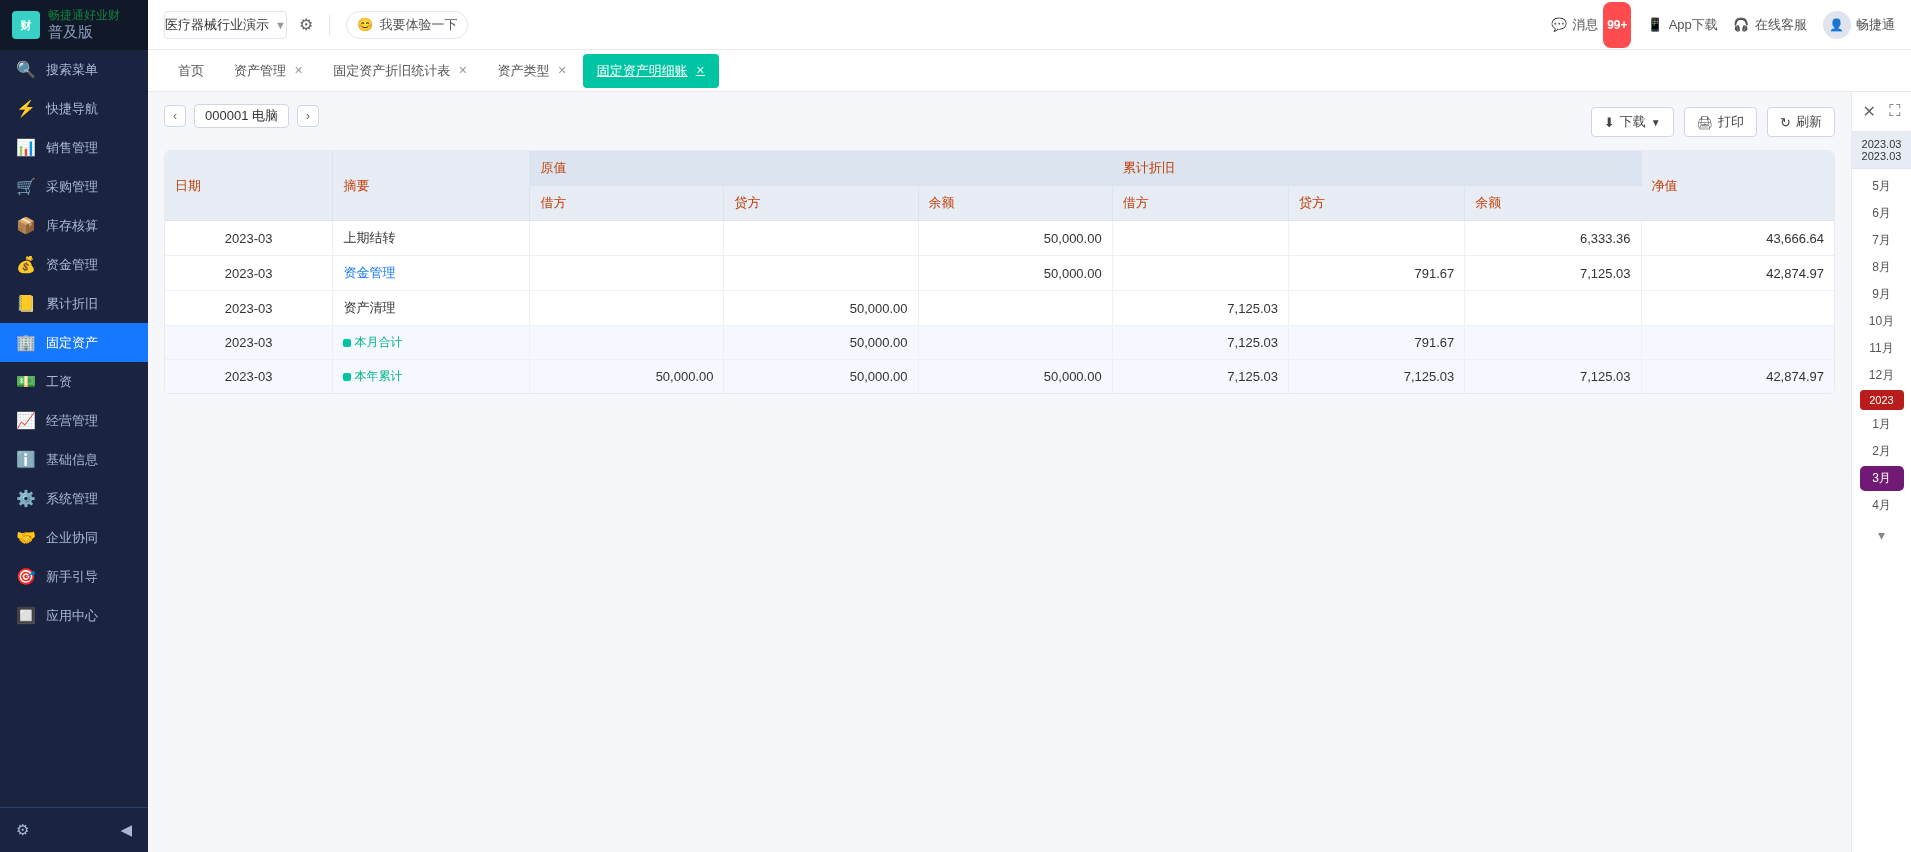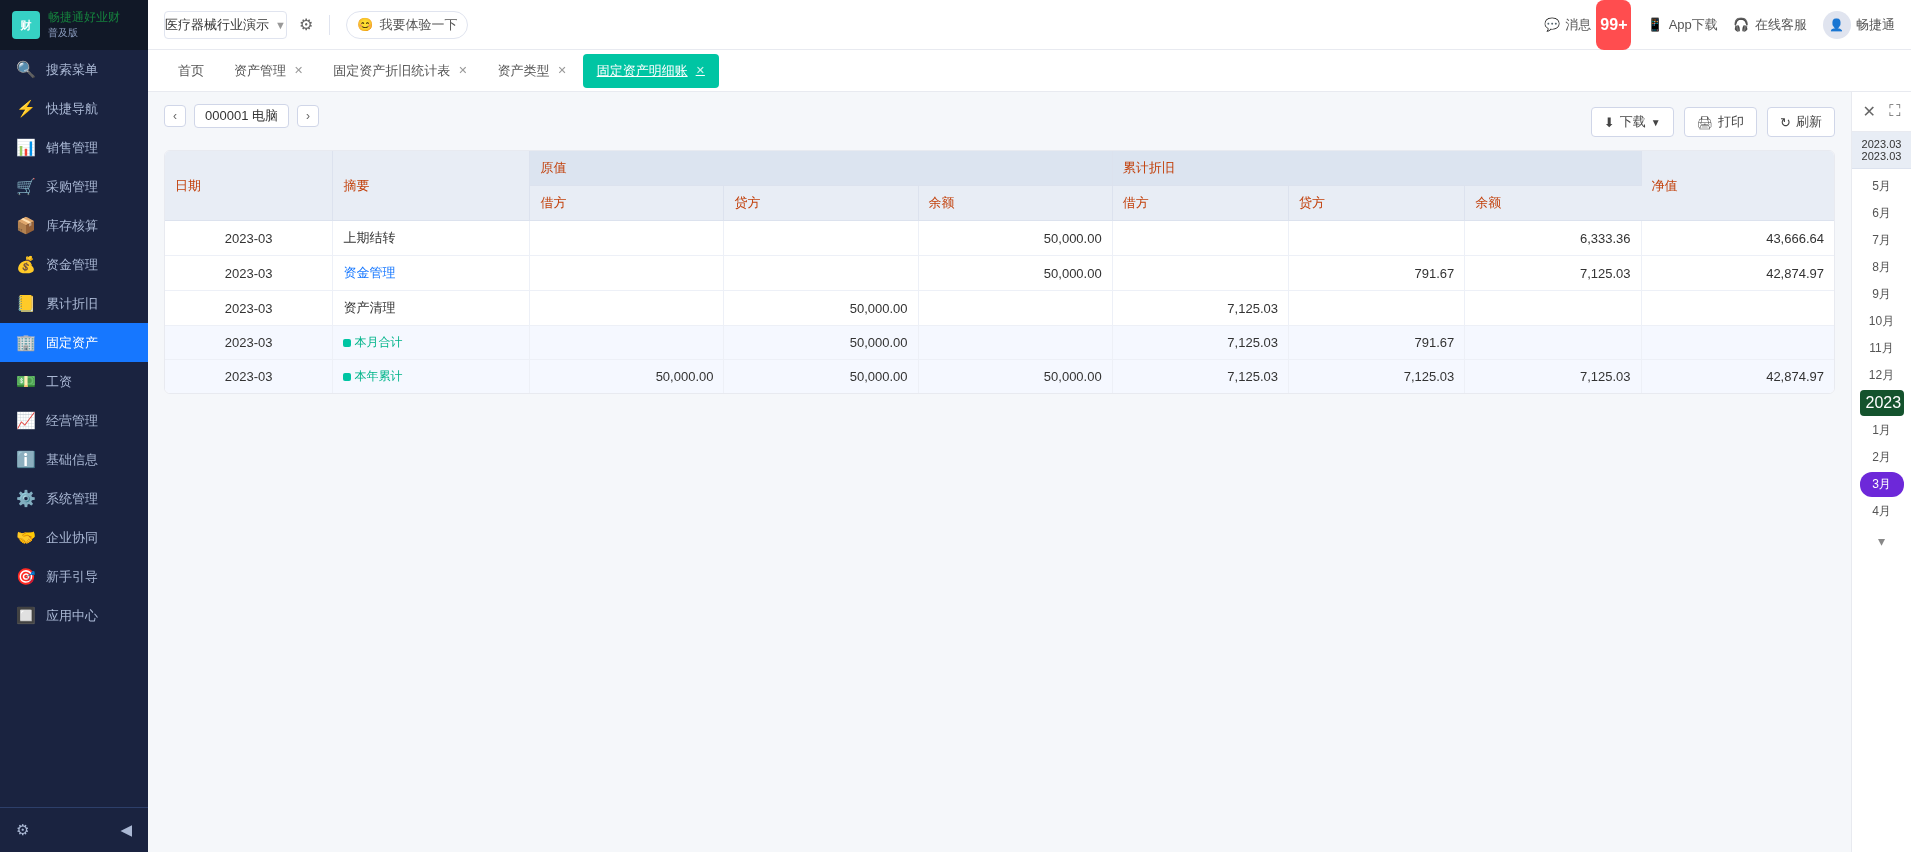--- a/index.html
+++ b/index.html
@@ -29,21 +29,21 @@
       width: 28px;
       height: 28px;
       display: flex;
       align-items: center;
       justify-content: center;
       color: white;
       font-size: 11px;
       font-weight: bold;
     }
     .sidebar-logo-text { font-size: 12px; color: #15803d; line-height: 1.3; }
-    .sidebar-logo-sub { font-size: 10px; color: #8899bb; }
+    .sidebar-logo-sub { font-size: 15px; color: #8899bb; }
     .sidebar-scroll { flex: 1; overflow-y: auto; overflow-x: hidden; }
     .sidebar-scroll::-webkit-scrollbar { width: 4px; }
     .sidebar-scroll::-webkit-scrollbar-thumb { background: #2d3f6a; }
     .sidebar-item {
       display: flex;
       align-items: center;
       gap: 10px;
       padding: 10px 16px;
       cursor: pointer;
       color: #aab8d4;
@@ -116,21 +116,21 @@
       display: flex;
       align-items: center;
       gap: 5px;
       color: #555;
       font-size: 13px;
       cursor: pointer;
     }
     .badge {
       background: #ff4d4f;
       color: white;
-      font-size: 16px;
+      font-size: 12px;
       padding: 16px 4px;
       border-radius: 8px;
       font-weight: bold;
     }
     .topbar-avatar {
       width: 28px;
       height: 28px;
       border-radius: 50%;
       background: #e0e4ef;
       display: flex;
@@ -331,22 +331,22 @@
     .timeline-month {
       width: 44px;
       text-align: center;
       padding: 4px 6px;
       font-size: 12px;
       color: #555;
       cursor: pointer;
       border-radius: 12px;
       margin: 1px 0;
     }
-    .timeline-month.active-year { background: #14532d; color: white; border-radius: 4px; font-size: 16px; }
-    .timeline-month.active-month { background: #6d28d9; color: white; border-radius: 12px; }
+    .timeline-month.active-year { background: #b91c1c; color: white; border-radius: 4px; font-size: 11px; }
+    .timeline-month.active-month { background: #701a75; color: white; border-radius: 5px; }
     .right-panel-arrows {
       display: flex;
       flex-direction: column;
       align-items: center;
       gap: 4px;
       padding: 4px 0;
     }
     .panel-arrow {
       color: #888;
       cursor: pointer;

